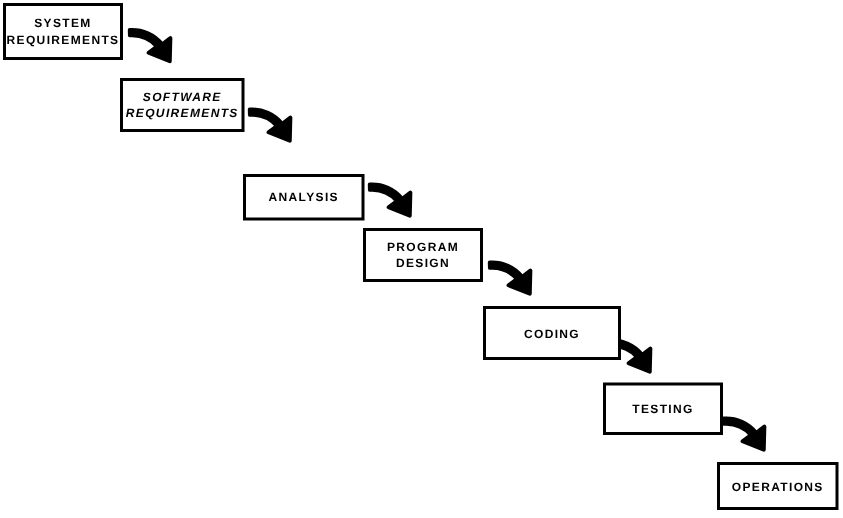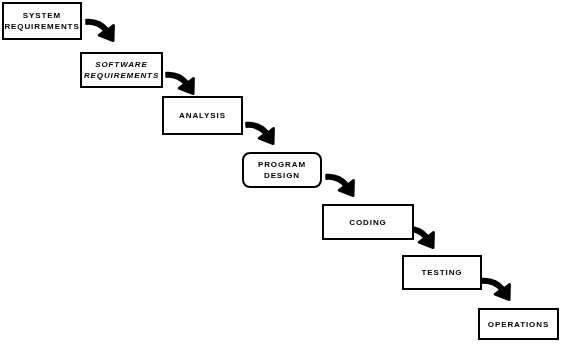--- a/index.html
+++ b/index.html
@@ -94,25 +94,25 @@
   <div class="node-box" id="node-0" style="left: 2px; top: 2px; width: 80px; height: 38px;">
     <span class="node-label">SYSTEM</span>
     <span class="node-label">REQUIREMENTS</span>
   </div>
 
   <div class="node-box" id="node-1" style="left: 80px; top: 52px; width: 83px; height: 36px; font-style: italic;">
     <span class="node-label">SOFTWARE</span>
     <span class="node-label">REQUIREMENTS</span>
   </div>
 
-  <div class="node-box" id="node-2" style="left: 162px; top: 96px; width: 81px; height: 39px;">
+  <div class="node-box" id="node-2" style="left: 162px; top: 116px; width: 81px; height: 31px;">
     <span class="node-label">ANALYSIS</span>
   </div>
 
-  <div class="node-box" id="node-3" style="left: 242px; top: 152px; width: 80px; height: 36px; border-radius: 8px;">
+  <div class="node-box" id="node-3" style="left: 242px; top: 152px; width: 80px; height: 36px;">
     <span class="node-label">PROGRAM</span>
     <span class="node-label">DESIGN</span>
   </div>
 
   <div class="node-box" id="node-4" style="left: 322px; top: 204px; width: 92px; height: 36px;">
     <span class="node-label">CODING</span>
   </div>
 
   <div class="node-box" id="node-6" style="left: 478px; top: 308px; width: 81px; height: 32px;">
     <span class="node-label">OPERATIONS</span>

